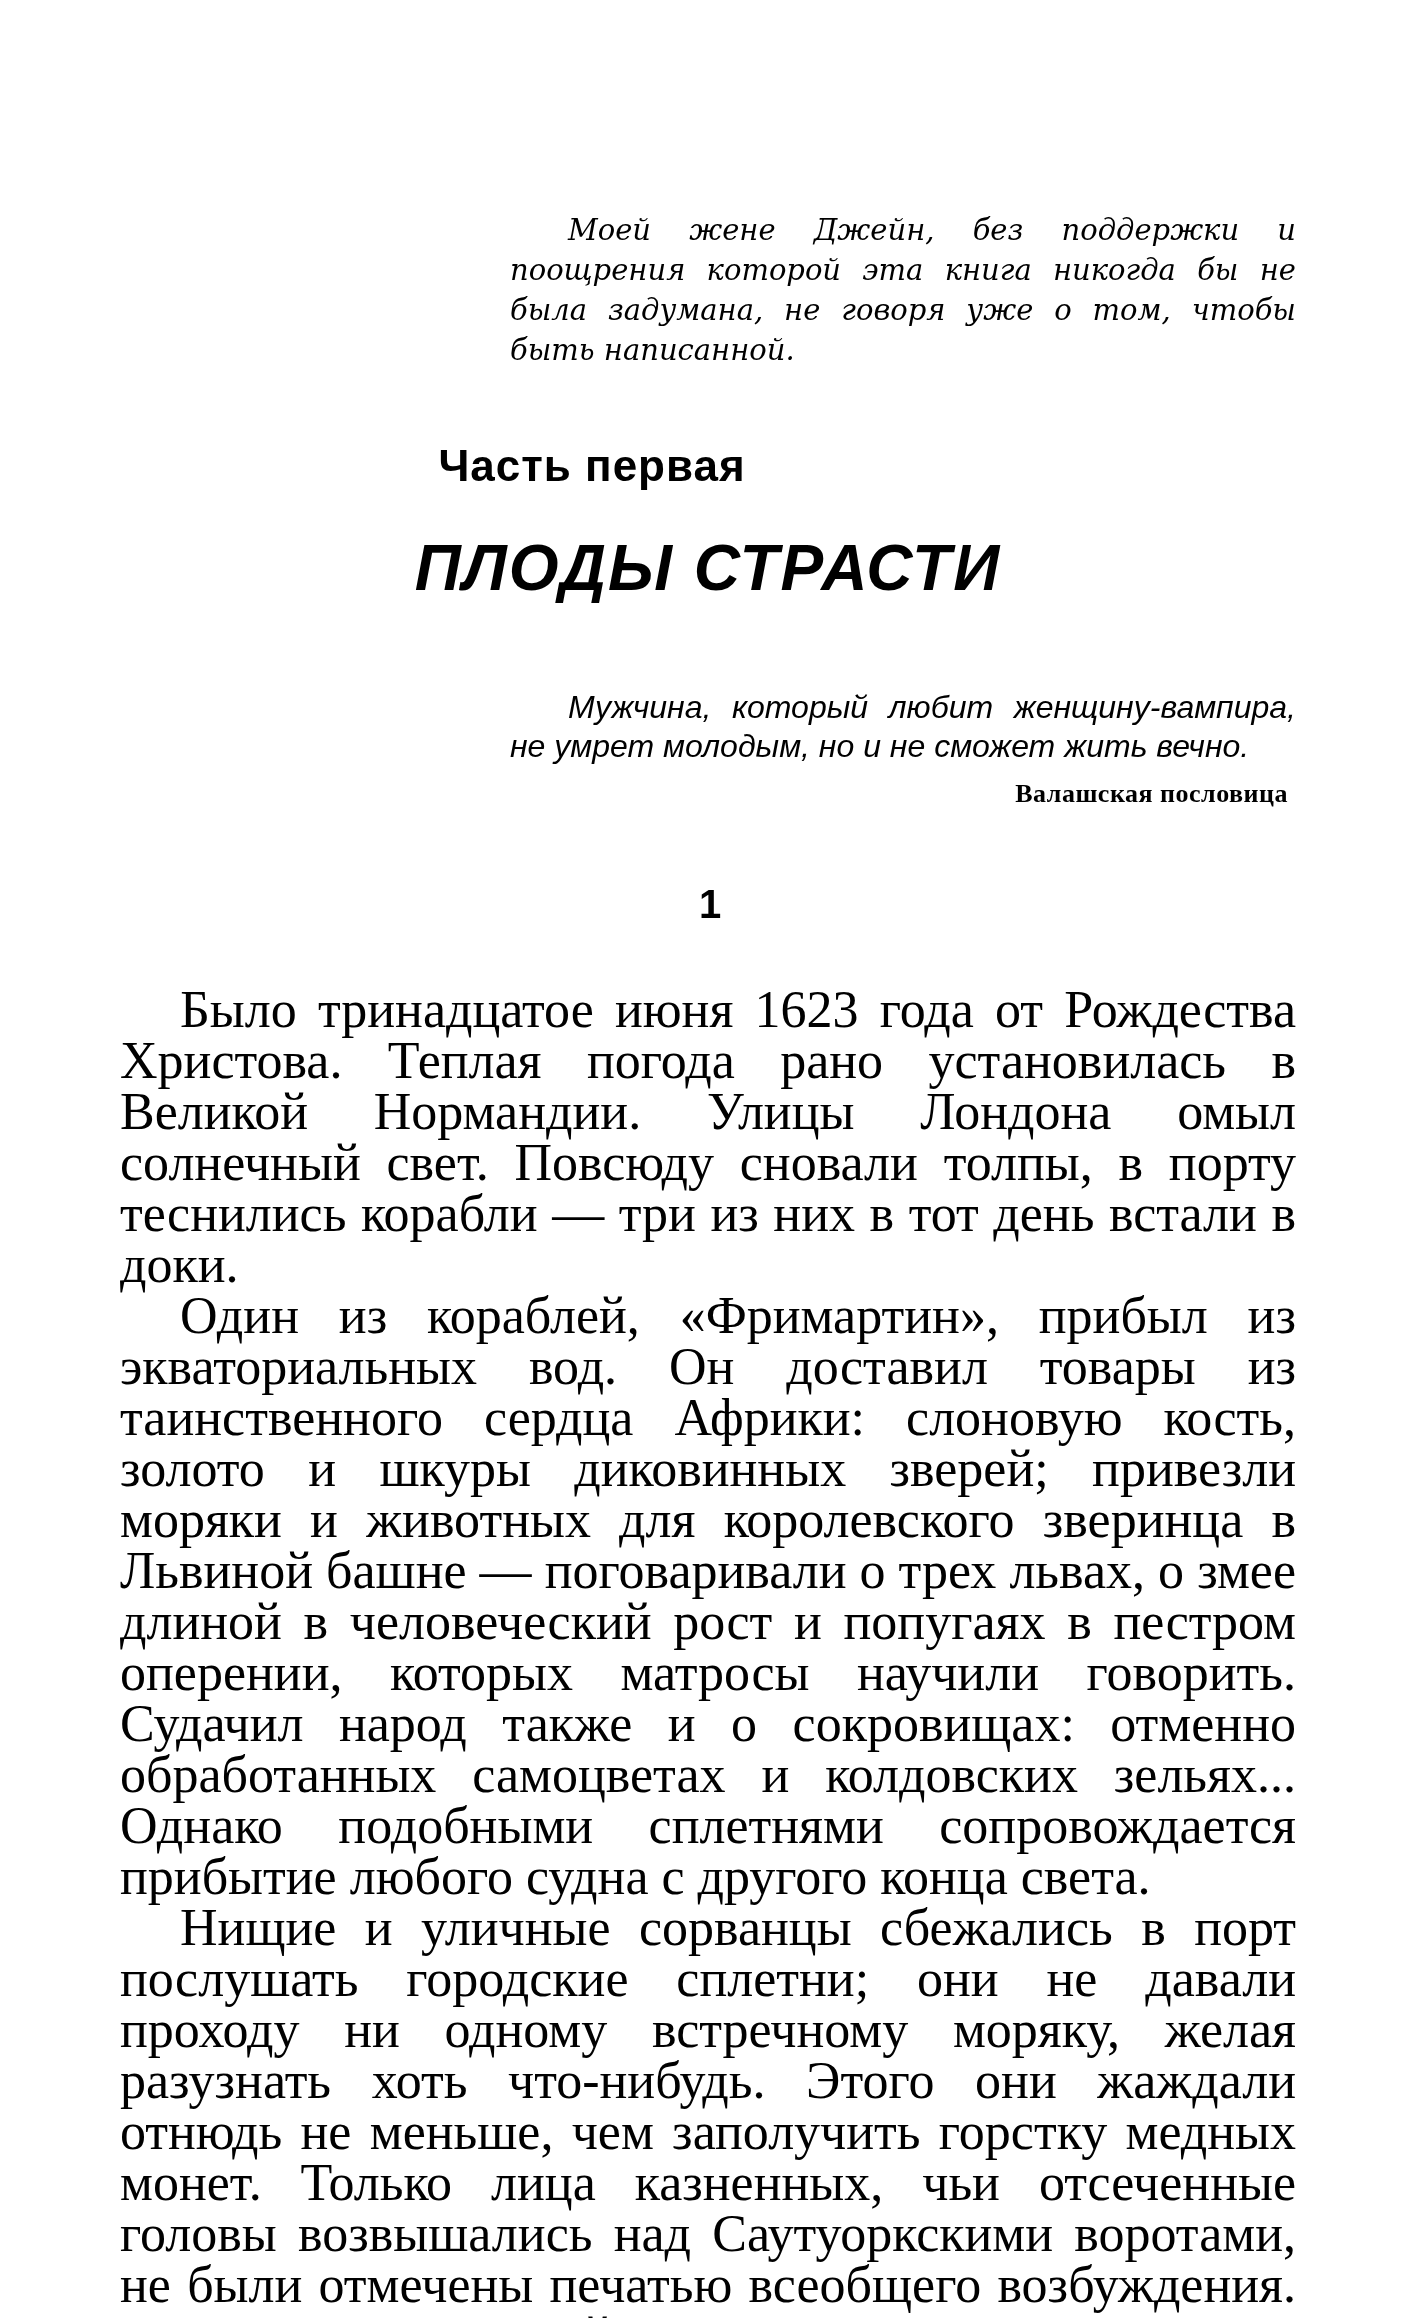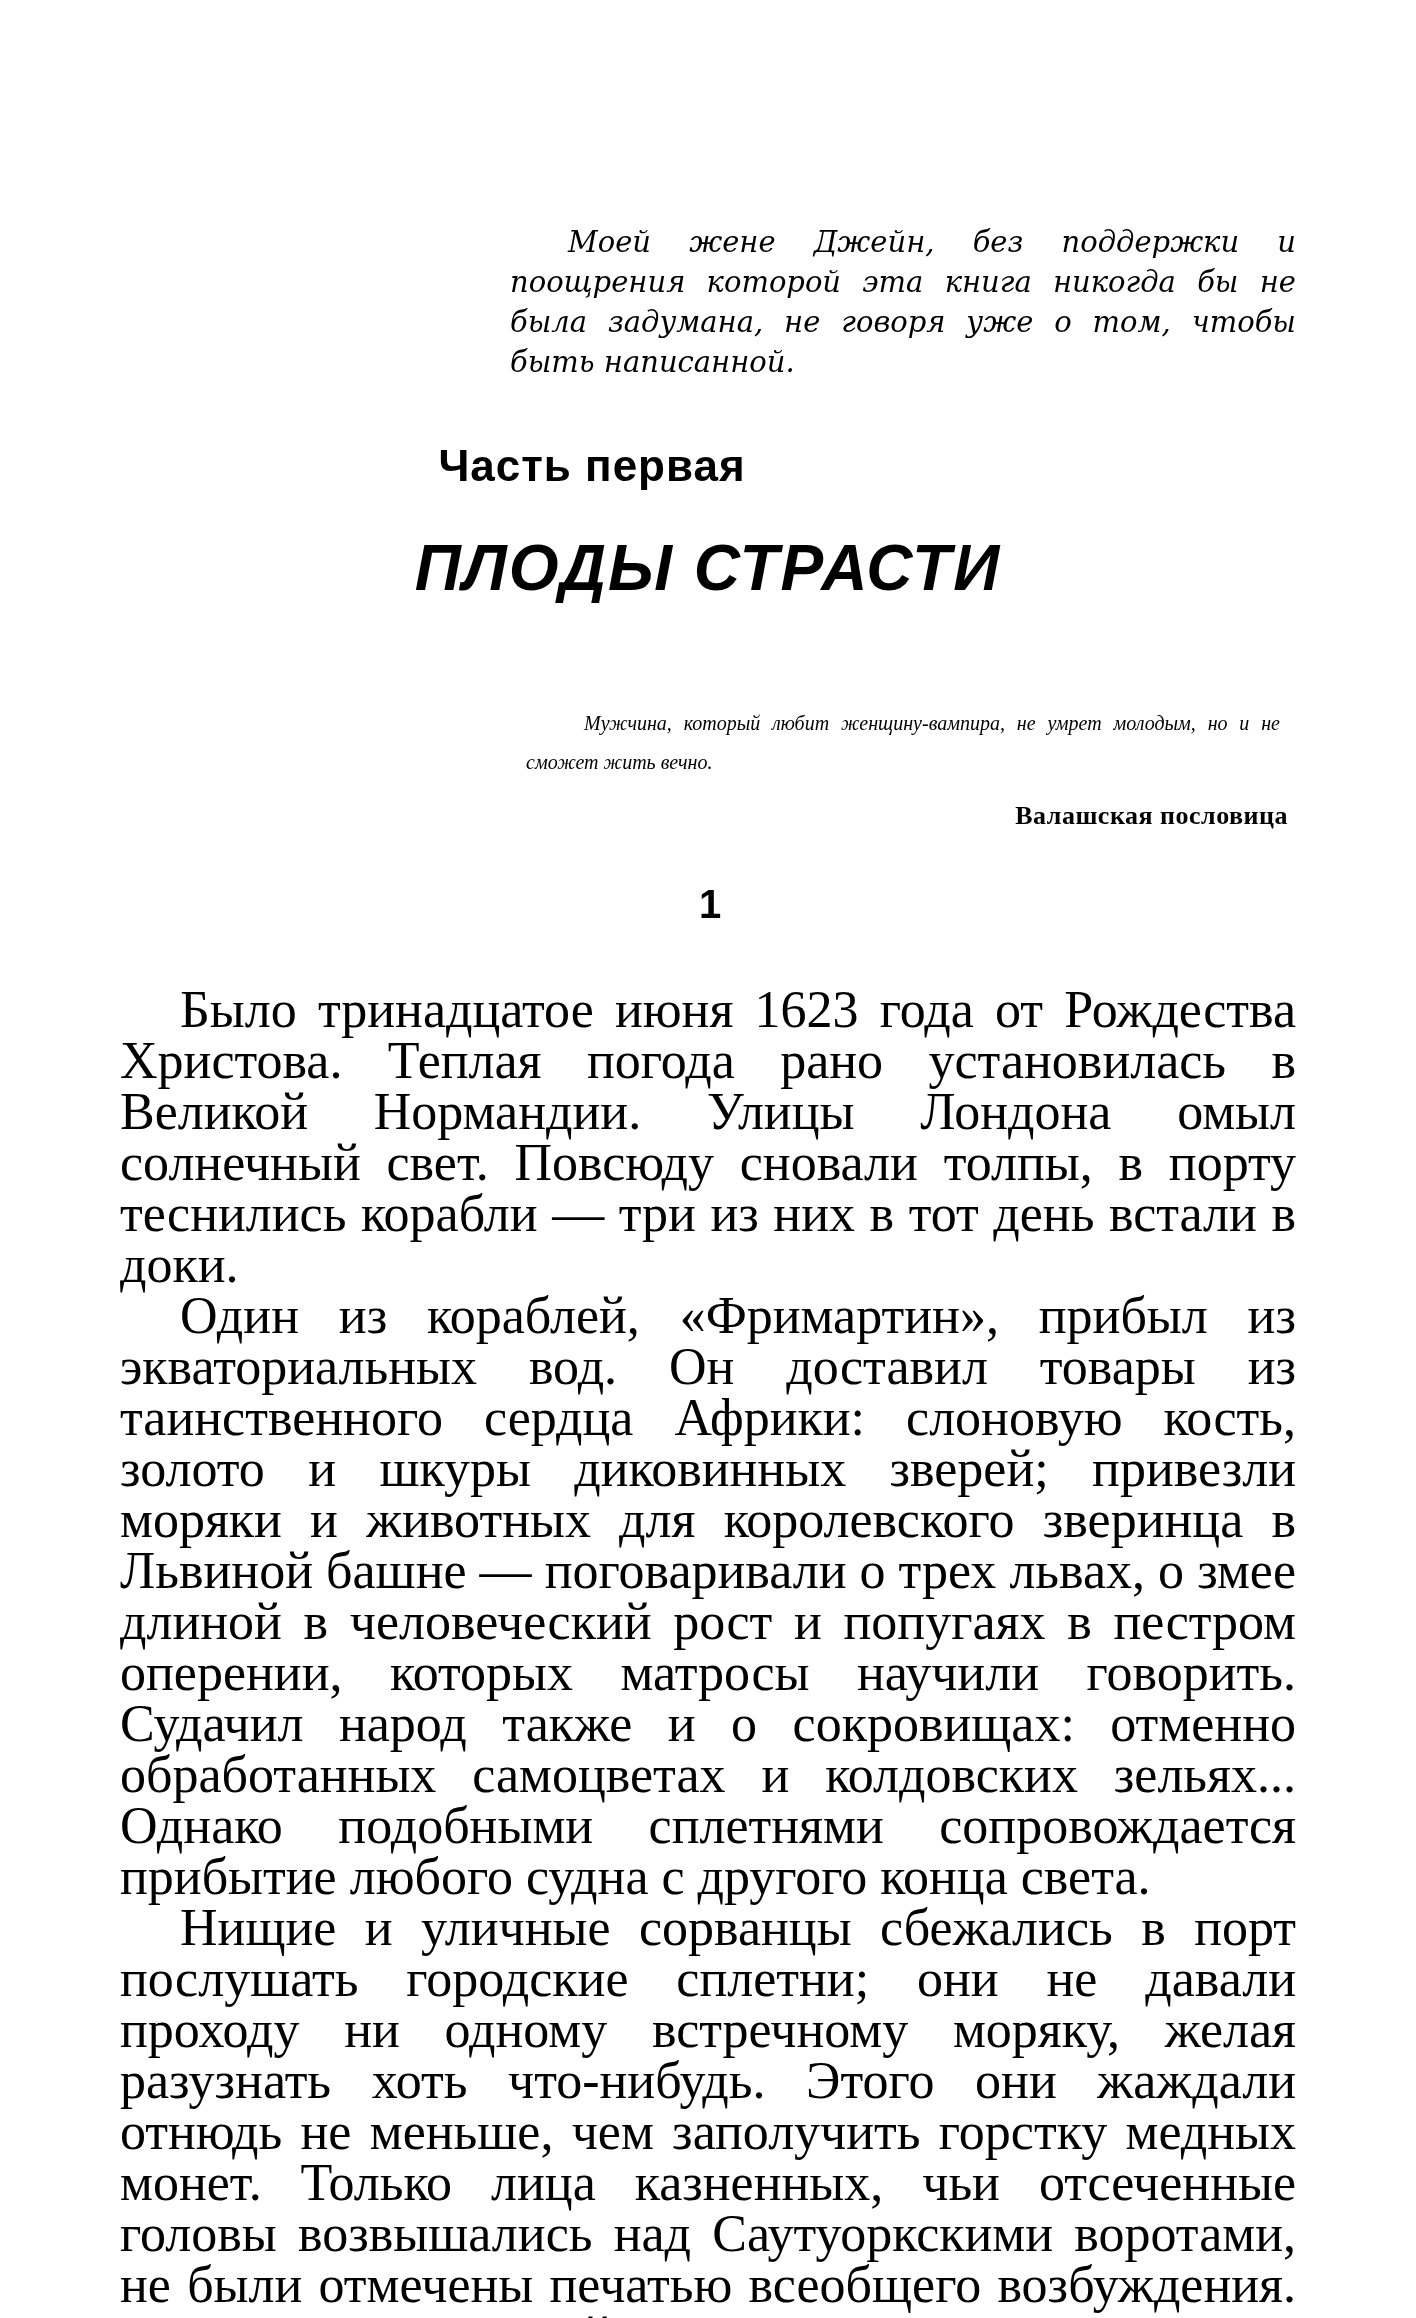--- a/index.html
+++ b/index.html
@@ -10,21 +10,21 @@
     body {
       width: 1416px;
       height: 2318px;
       position: relative;
       overflow: hidden;
       color: #000000;
     }
     .dedication {
       position: absolute;
       left: 510px;
-      top: 222px;
+      top: 210px;
       width: 786px;
       font-family: "DejaVu Serif", serif;
       font-style: italic;
       font-size: 29px;
       line-height: 40px;
       text-align: justify;
       text-indent: 58px;
       margin: 0;
     }
     .part-label {
@@ -54,27 +54,27 @@
       margin: 0;
     }
     .epigraph {
       position: absolute;
       left: 510px;
       top: 688px;
       width: 786px;
       margin: 0;
     }
     .epigraph-text {
-      font-family: Liberation Serif, serif;
+      font-family: Liberation Sans, sans-serif;
       font-style: italic;
-      font-size: 20px;
+      font-size: 32px;
       line-height: 39px;
       text-align: justify;
       text-indent: 58px;
-      margin: 16px;
+      margin: 0;
     }
     .epigraph-source {
       font-family: "Liberation Serif", serif;
       font-weight: bold;
       font-size: 26px;
       line-height: 36px;
       text-align: right;
       margin: 10px 8px 0 0;
       letter-spacing: 0.5px;
     }

